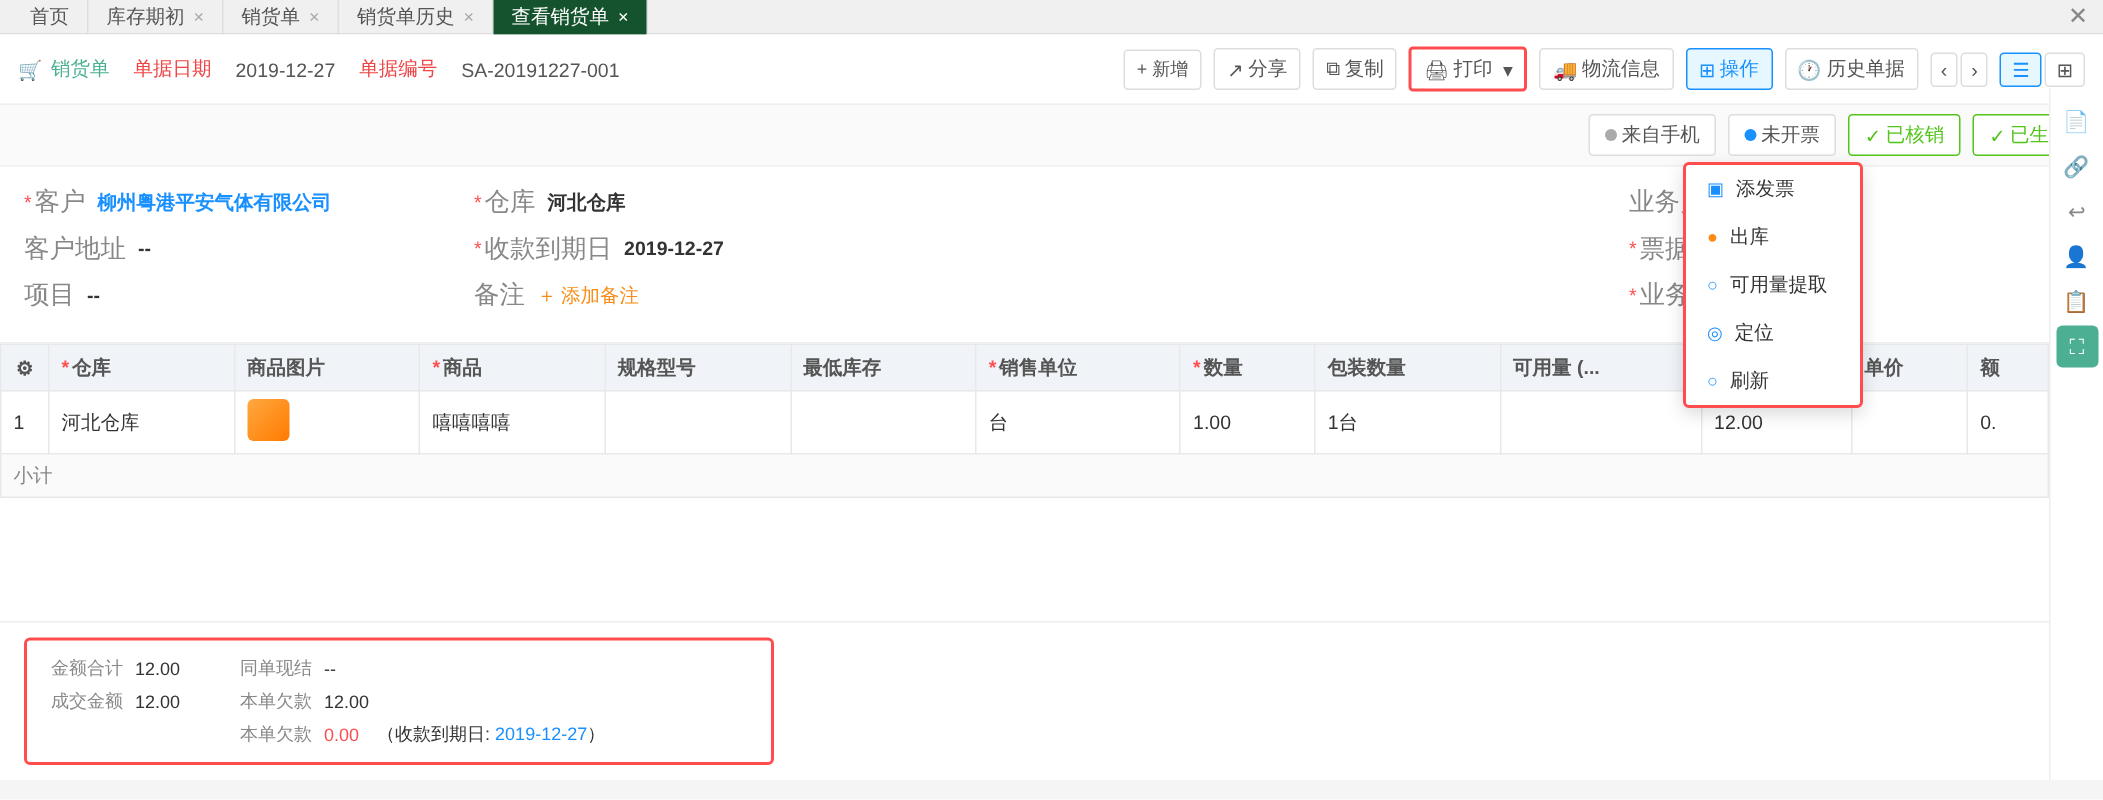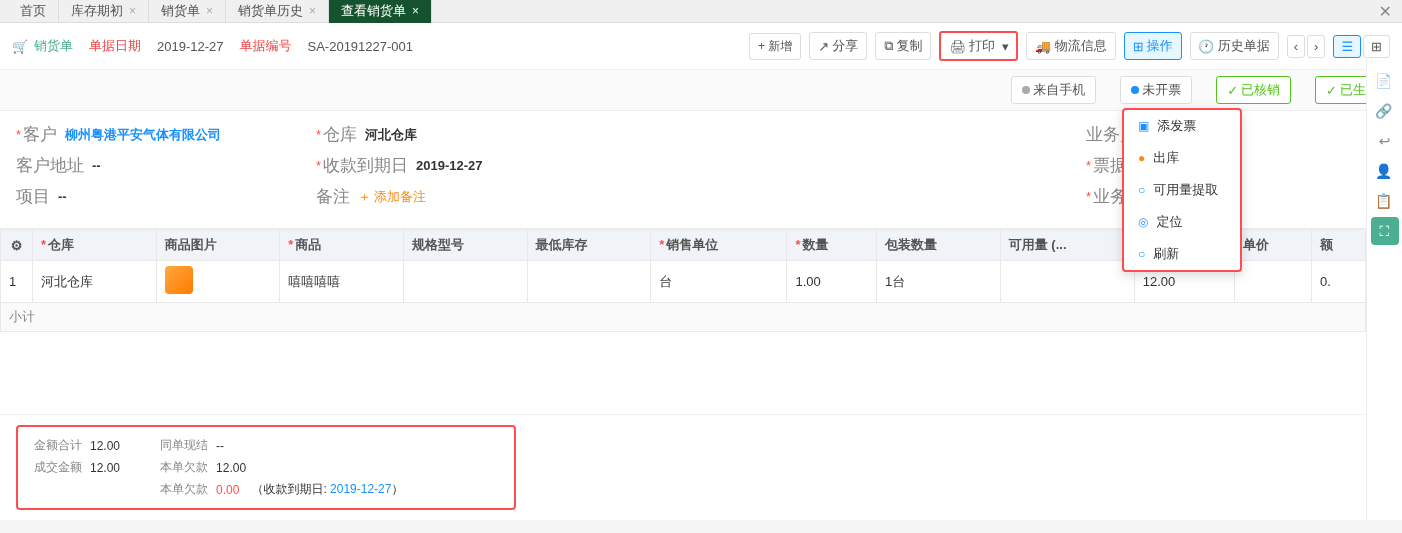--- a/index.html
+++ b/index.html
@@ -88,21 +88,21 @@
       color: #888; white-space: nowrap; margin-right: 8px; font-size: 17px;
     }
     .field-required { color: #ff4d4f; margin-right: 2px; }
     .field-value { color: #333; font-size: 13px; font-weight: bold; }
     .field-link { color: #1890ff; text-decoration: none; cursor: pointer; }
     .field-right { margin-left: auto; display: flex; align-items: center; }
     .add-note-btn { color: #fa8c16; cursor: pointer; display: flex; align-items: center; gap: 3px; }
 
     
     .top-buttons {
-      display: flex; align-items: center; padding: 6px 12px; gap: 24px; border-bottom: 1px solid #eee;
+      display: flex; align-items: center; padding: 6px 12px; gap: 8px; border-bottom: 1px solid #eee;
       background: #fafafa;
     }
     .top-btn {
       display: flex; align-items: center; gap: 3px; padding: 4px 10px; border: 1px solid #ddd;
       background: white; border-radius: 3px; cursor: pointer; color: #555; font-size: 12px;
     }
     .top-btn .dot { width: 8px; height: 8px; border-radius: 50%; display: inline-block; }
     .top-btn .dot.gray { background: #aaa; }
     .top-btn .dot.blue { background: #1890ff; }
     .confirm-btn { padding: 4px 10px; border-radius: 3px; font-size: 12px; cursor: pointer; border: 1px solid; display: flex; align-items: center; gap: 3px; }

